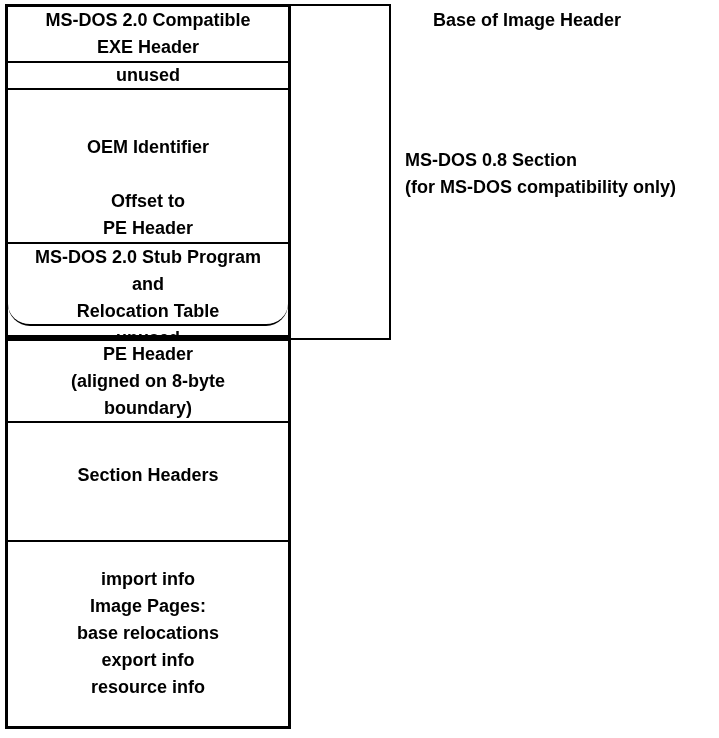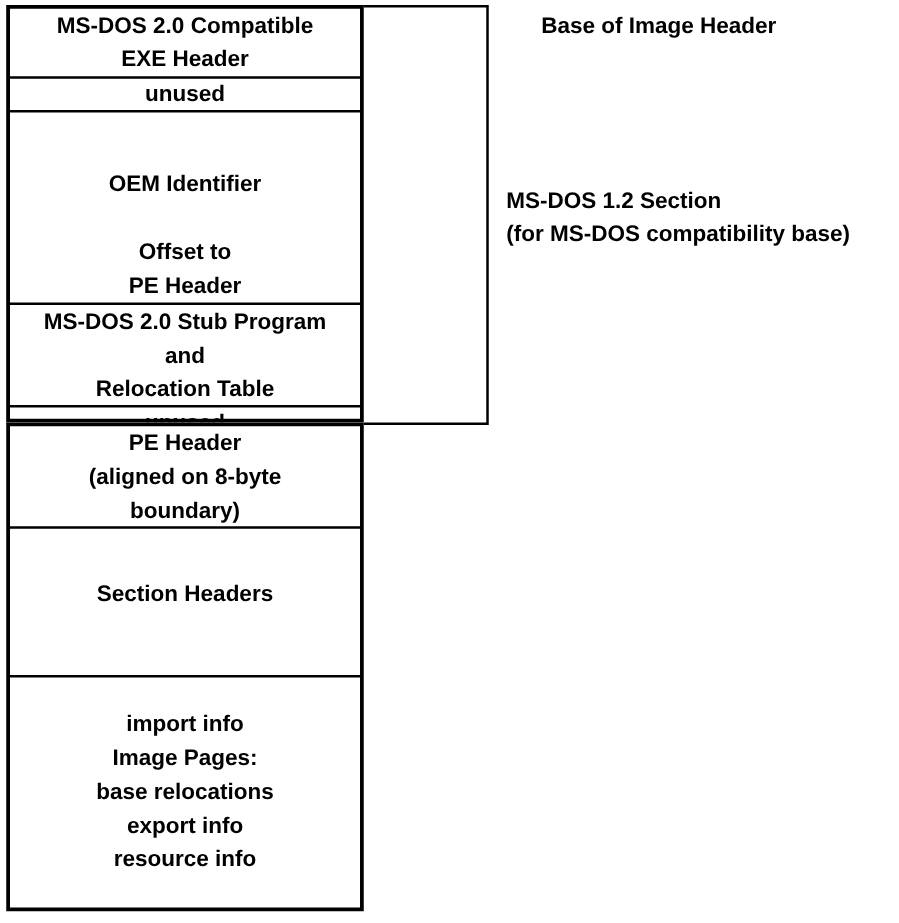--- a/index.html
+++ b/index.html
@@ -46,21 +46,21 @@
     box-sizing: border-box;
     display: flex;
     flex-direction: column;
     justify-content: center;
     text-align: center;
   }
   .cell.divided { border-bottom: 2px solid #000000; }
   .row-exe      { height: 56px; }
   .row-unused1  { height: 27px; }
   .row-oem      { height: 139px; margin-top: 44px; }
-  .row-stub     { height: 82px; }
+  .row-stub     { height: 82px; border-radius: 22px; }
   .row-unused2  { height: 24px; }
   .row-pehdr    { height: 82px; }
   .row-sechdr   { height: 123px; padding-bottom: 12px; }
   .row-imgpages { height: 192px; }
   .line {
     line-height: 27px;
     min-height: 27px;
     white-space: nowrap;
   }
   .side-label {
@@ -126,17 +126,17 @@
       <div class="line">base relocations</div>
       <div class="line">export info</div>
       <div class="line">resource info</div>
     </div>
 
   </div>
 
   <div class="side-label label-base">Base of Image Header</div>
 
   <div class="side-label label-msdos">
-    <div class="line">MS-DOS 1.2 Section</div>
-    <div class="line">(for MS-DOS compatibility base)</div>
+    <div class="line">MS-DOS 0.8 Section</div>
+    <div class="line">(for MS-DOS compatibility only)</div>
   </div>
 
 </div>
 
 </body></html>

